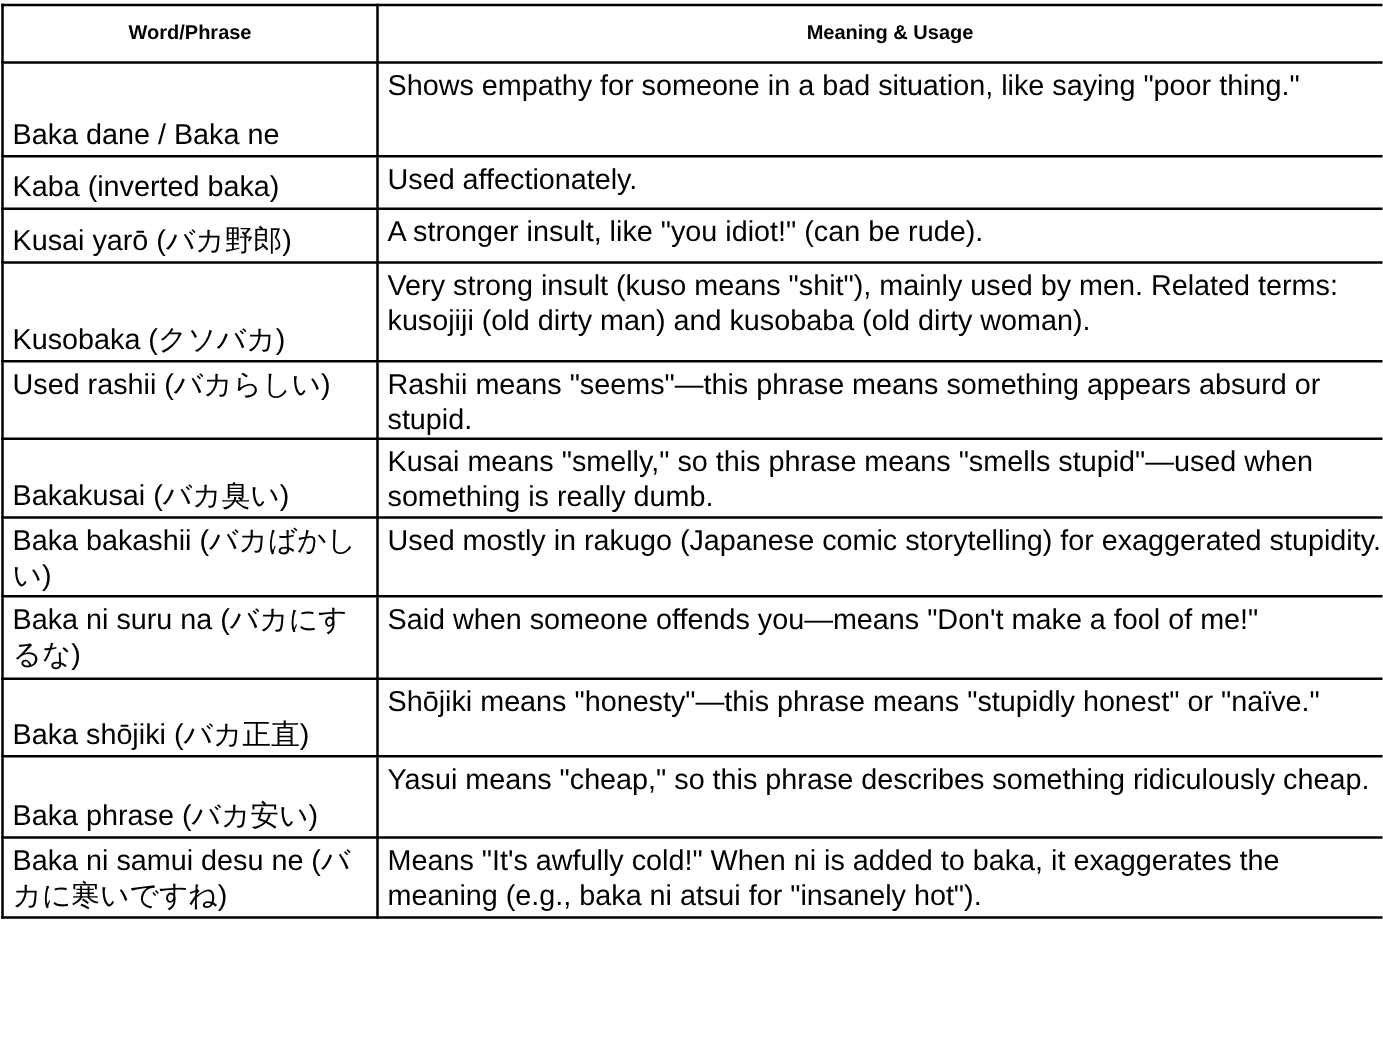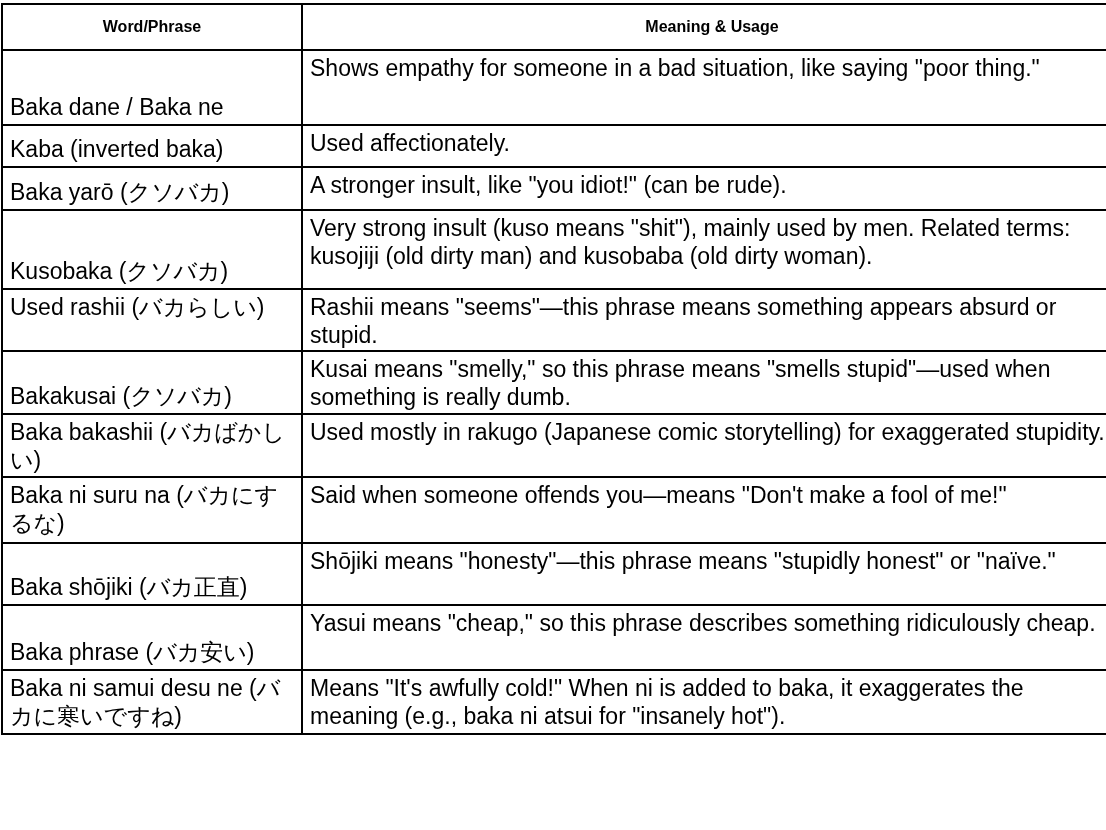--- a/index.html
+++ b/index.html
@@ -61,33 +61,33 @@
     <tbody>
       <tr class="r1">
         <td>Baka dane / Baka ne</td>
         <td class="meaning">Shows empathy for someone in a bad situation, like saying "poor thing."</td>
       </tr>
       <tr class="r2">
         <td>Kaba (inverted baka)</td>
         <td class="meaning">Used affectionately.</td>
       </tr>
       <tr class="r3">
-        <td>Baka yarō (クソバカ)</td>
+        <td>Kusai yarō (バカ野郎)</td>
         <td class="meaning">A stronger insult, like "you idiot!" (can be rude).</td>
       </tr>
       <tr class="r4">
         <td>Kusobaka (クソバカ)</td>
         <td class="meaning">Very strong insult (kuso means "shit"), mainly used by men. Related terms: kusojiji (old dirty man) and kusobaba (old dirty woman).</td>
       </tr>
       <tr class="r5">
         <td class="meaning">Used rashii (バカらしい)</td>
         <td class="meaning">Rashii means "seems"—this phrase means something appears absurd or stupid.</td>
       </tr>
       <tr class="r6">
-        <td>Bakakusai (クソバカ)</td>
+        <td>Bakakusai (バカ臭い)</td>
         <td class="meaning">Kusai means "smelly," so this phrase means "smells stupid"—used when something is really dumb.</td>
       </tr>
       <tr class="r7">
         <td class="meaning">Baka bakashii (バカばかしい)</td>
         <td class="meaning">Used mostly in rakugo (Japanese comic storytelling) for exaggerated stupidity.</td>
       </tr>
       <tr class="r8">
         <td class="meaning">Baka ni suru na (バカにするな)</td>
         <td class="meaning">Said when someone offends you—means "Don't make a fool of me!"</td>
       </tr>

